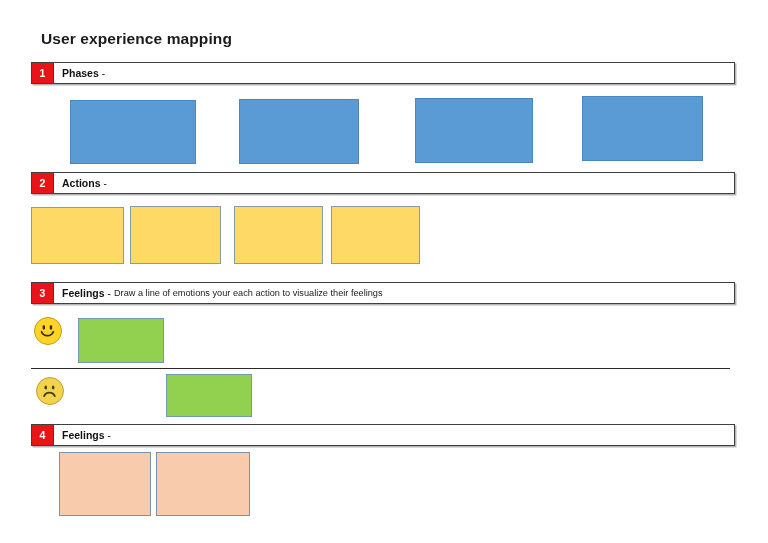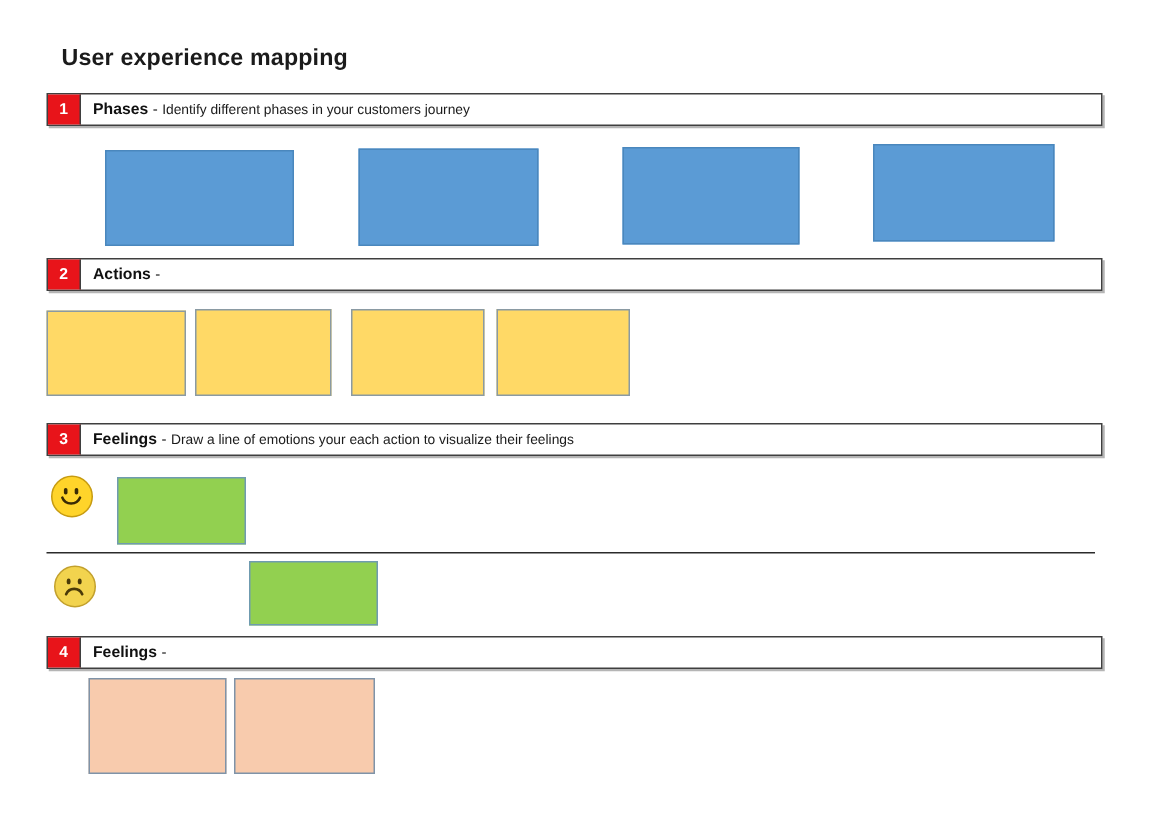--- a/index.html
+++ b/index.html
@@ -141,21 +141,20 @@
 
 <div id="canvas">
 
   <div class="page-title">User experience mapping</div>
 
   <div class="section-header" style="top:62px;">
     <div class="section-num">1</div>
     <div class="section-text">
       <span class="sec-name">Phases</span>
       <span class="sec-dash">-</span>
-      <span class="sec-desc">Identify different phases in your customers journey</span>
     </div>
   </div>
 
   <div class="note blue" style="left:70px; top:100px; width:126px; height:64px;"></div>
   <div class="note blue" style="left:239px; top:99px; width:120px; height:65px;"></div>
   <div class="note blue" style="left:415px; top:98px; width:118px; height:65px;"></div>
   <div class="note blue" style="left:582px; top:96px; width:121px; height:65px;"></div>
 
   <div class="section-header" style="top:172px;">
     <div class="section-num">2</div>

